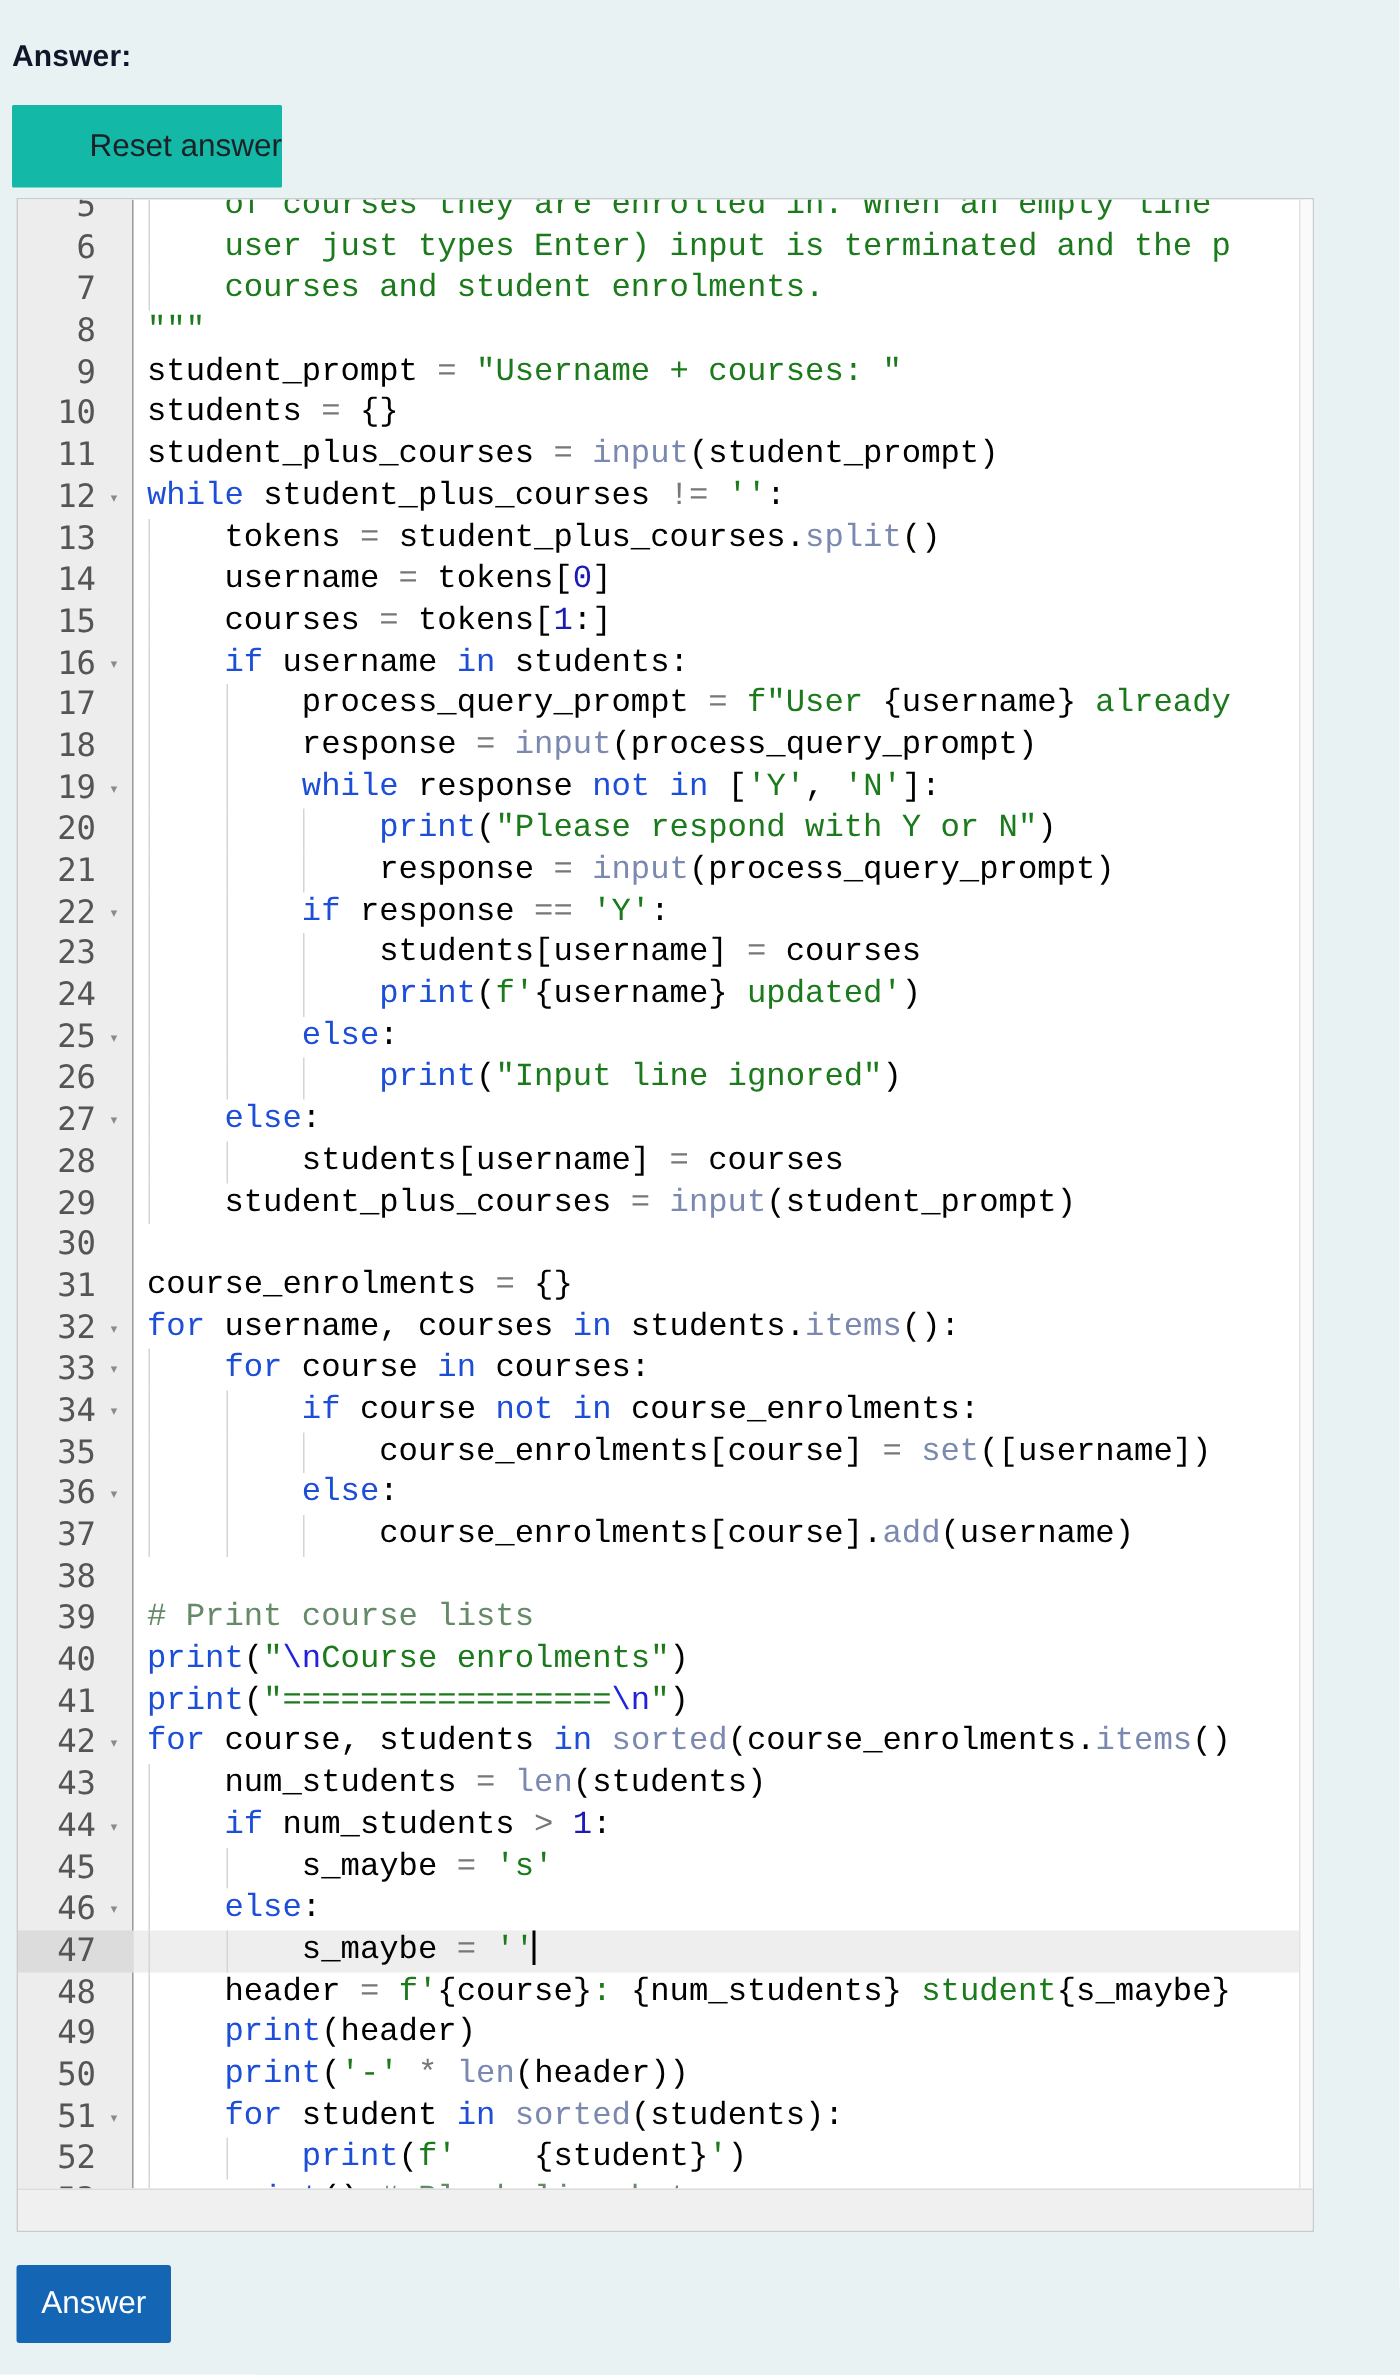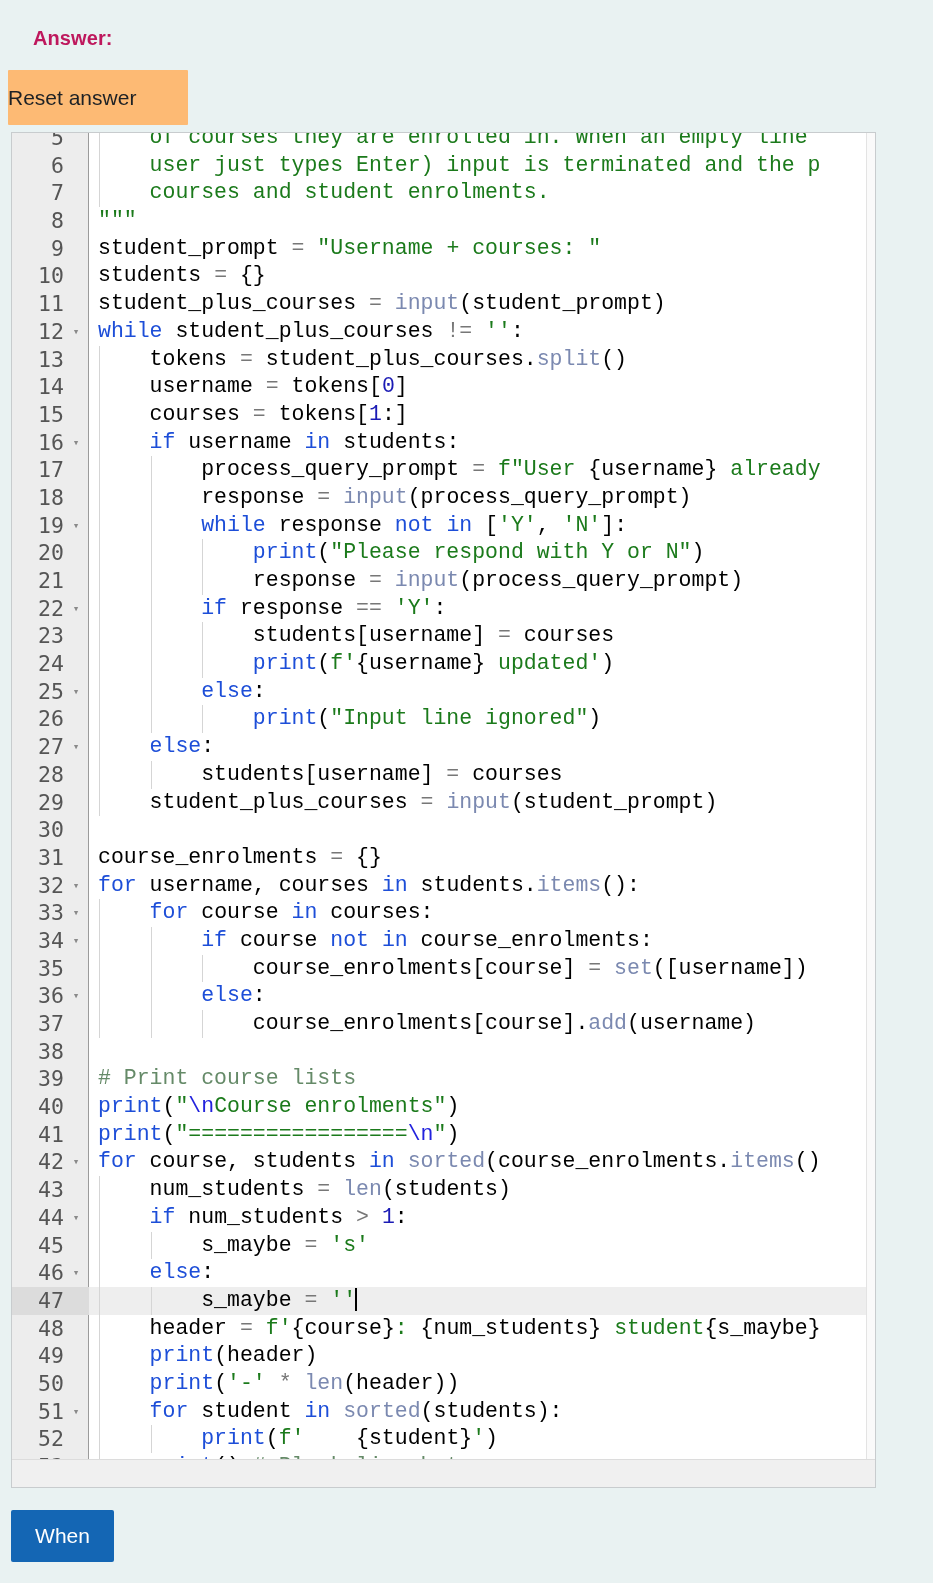--- a/index.html
+++ b/index.html
@@ -21,40 +21,39 @@
     box-sizing: border-box;
   }
 
   
   .answer-heading {
     position: absolute;
     left: 8px;
     top: 27px;
     font-size: 20px;
     font-weight: bold;
-    color: #be185d;
+    color: #0f172a;
     letter-spacing: 0.1px;
-    margin-left: 25px;
   }
 
   
   .reset-btn {
     position: absolute;
     left: 8px;
     top: 70px;
     width: 180px;
     height: 55px;
-    background: #fdba74;
+    background: #14b8a6;
     border: none;
     border-radius: 1px;
     color: #1d2125;
     font-family: "Liberation Sans", sans-serif;
     font-size: 21px;
     line-height: 55px;
-    text-align: left;
+    text-align: right;
     padding: 0;
     cursor: pointer;
     box-sizing: border-box;
   }
 
   
   .editor-panel {
     position: absolute;
     left: 11px;
     top: 132px;
@@ -239,15 +238,15 @@
 
   <div class="editor-panel">
     <div class="editor-scrollarea">
       <div class="gutter"></div>
       <div class="code-lines" id="code-lines"><div class="line"><div class="lnum">5</div><div class="indent-guide" style="left: 87px;"></div><div class="ltext"><span class="str">    of courses they are enrolled in. When an empty line</span></div></div><div class="line"><div class="lnum">6</div><div class="indent-guide" style="left: 87px;"></div><div class="ltext"><span class="str">    user just types Enter) input is terminated and the p</span></div></div><div class="line"><div class="lnum">7</div><div class="indent-guide" style="left: 87px;"></div><div class="ltext"><span class="str">    courses and student enrolments.</span></div></div><div class="line"><div class="lnum">8</div><div class="ltext"><span class="str">"""</span></div></div><div class="line"><div class="lnum">9</div><div class="ltext"><span class="pln">student_prompt </span><span class="op">= </span><span class="str">"Username + courses: "</span></div></div><div class="line"><div class="lnum">10</div><div class="ltext"><span class="pln">students </span><span class="op">= </span><span class="pln">{}</span></div></div><div class="line"><div class="lnum">11</div><div class="ltext"><span class="pln">student_plus_courses </span><span class="op">= </span><span class="bi">input</span><span class="pln">(student_prompt)</span></div></div><div class="line"><div class="lnum">12</div><div class="fold">▾</div><div class="ltext"><span class="kw">while</span><span class="pln"> student_plus_courses </span><span class="op">!= </span><span class="str">''</span><span class="pln">:</span></div></div><div class="line"><div class="lnum">13</div><div class="indent-guide" style="left: 87px;"></div><div class="ltext"><span class="pln">    tokens </span><span class="op">= </span><span class="pln">student_plus_courses.</span><span class="bi">split</span><span class="pln">()</span></div></div><div class="line"><div class="lnum">14</div><div class="indent-guide" style="left: 87px;"></div><div class="ltext"><span class="pln">    username </span><span class="op">= </span><span class="pln">tokens[</span><span class="num">0</span><span class="pln">]</span></div></div><div class="line"><div class="lnum">15</div><div class="indent-guide" style="left: 87px;"></div><div class="ltext"><span class="pln">    courses </span><span class="op">= </span><span class="pln">tokens[</span><span class="num">1</span><span class="pln">:]</span></div></div><div class="line"><div class="lnum">16</div><div class="fold">▾</div><div class="indent-guide" style="left: 87px;"></div><div class="ltext"><span class="pln">    </span><span class="kw">if</span><span class="pln"> username </span><span class="kw">in</span><span class="pln"> students:</span></div></div><div class="line"><div class="lnum">17</div><div class="indent-guide" style="left: 87px;"></div><div class="indent-guide" style="left: 138.68px;"></div><div class="ltext"><span class="pln">        process_query_prompt </span><span class="op">= </span><span class="str">f"User </span><span class="pln">{username}</span><span class="str"> already</span></div></div><div class="line"><div class="lnum">18</div><div class="indent-guide" style="left: 87px;"></div><div class="indent-guide" style="left: 138.68px;"></div><div class="ltext"><span class="pln">        response </span><span class="op">= </span><span class="bi">input</span><span class="pln">(process_query_prompt)</span></div></div><div class="line"><div class="lnum">19</div><div class="fold">▾</div><div class="indent-guide" style="left: 87px;"></div><div class="indent-guide" style="left: 138.68px;"></div><div class="ltext"><span class="pln">        </span><span class="kw">while</span><span class="pln"> response </span><span class="kw">not</span><span class="pln"> </span><span class="kw">in</span><span class="pln"> [</span><span class="str">'Y'</span><span class="pln">, </span><span class="str">'N'</span><span class="pln">]:</span></div></div><div class="line"><div class="lnum">20</div><div class="indent-guide" style="left: 87px;"></div><div class="indent-guide" style="left: 138.68px;"></div><div class="indent-guide" style="left: 190.36px;"></div><div class="ltext"><span class="pln">            </span><span class="kw">print</span><span class="pln">(</span><span class="str">"Please respond with Y or N"</span><span class="pln">)</span></div></div><div class="line"><div class="lnum">21</div><div class="indent-guide" style="left: 87px;"></div><div class="indent-guide" style="left: 138.68px;"></div><div class="indent-guide" style="left: 190.36px;"></div><div class="ltext"><span class="pln">            response </span><span class="op">= </span><span class="bi">input</span><span class="pln">(process_query_prompt)</span></div></div><div class="line"><div class="lnum">22</div><div class="fold">▾</div><div class="indent-guide" style="left: 87px;"></div><div class="indent-guide" style="left: 138.68px;"></div><div class="ltext"><span class="pln">        </span><span class="kw">if</span><span class="pln"> response </span><span class="op">== </span><span class="str">'Y'</span><span class="pln">:</span></div></div><div class="line"><div class="lnum">23</div><div class="indent-guide" style="left: 87px;"></div><div class="indent-guide" style="left: 138.68px;"></div><div class="indent-guide" style="left: 190.36px;"></div><div class="ltext"><span class="pln">            students[username] </span><span class="op">= </span><span class="pln">courses</span></div></div><div class="line"><div class="lnum">24</div><div class="indent-guide" style="left: 87px;"></div><div class="indent-guide" style="left: 138.68px;"></div><div class="indent-guide" style="left: 190.36px;"></div><div class="ltext"><span class="pln">            </span><span class="kw">print</span><span class="pln">(</span><span class="str">f'</span><span class="pln">{username}</span><span class="str"> updated'</span><span class="pln">)</span></div></div><div class="line"><div class="lnum">25</div><div class="fold">▾</div><div class="indent-guide" style="left: 87px;"></div><div class="indent-guide" style="left: 138.68px;"></div><div class="ltext"><span class="pln">        </span><span class="kw">else</span><span class="pln">:</span></div></div><div class="line"><div class="lnum">26</div><div class="indent-guide" style="left: 87px;"></div><div class="indent-guide" style="left: 138.68px;"></div><div class="indent-guide" style="left: 190.36px;"></div><div class="ltext"><span class="pln">            </span><span class="kw">print</span><span class="pln">(</span><span class="str">"Input line ignored"</span><span class="pln">)</span></div></div><div class="line"><div class="lnum">27</div><div class="fold">▾</div><div class="indent-guide" style="left: 87px;"></div><div class="ltext"><span class="pln">    </span><span class="kw">else</span><span class="pln">:</span></div></div><div class="line"><div class="lnum">28</div><div class="indent-guide" style="left: 87px;"></div><div class="indent-guide" style="left: 138.68px;"></div><div class="ltext"><span class="pln">        students[username] </span><span class="op">= </span><span class="pln">courses</span></div></div><div class="line"><div class="lnum">29</div><div class="indent-guide" style="left: 87px;"></div><div class="ltext"><span class="pln">    student_plus_courses </span><span class="op">= </span><span class="bi">input</span><span class="pln">(student_prompt)</span></div></div><div class="line"><div class="lnum">30</div><div class="ltext"></div></div><div class="line"><div class="lnum">31</div><div class="ltext"><span class="pln">course_enrolments </span><span class="op">= </span><span class="pln">{}</span></div></div><div class="line"><div class="lnum">32</div><div class="fold">▾</div><div class="ltext"><span class="kw">for</span><span class="pln"> username, courses </span><span class="kw">in</span><span class="pln"> students.</span><span class="bi">items</span><span class="pln">():</span></div></div><div class="line"><div class="lnum">33</div><div class="fold">▾</div><div class="indent-guide" style="left: 87px;"></div><div class="ltext"><span class="pln">    </span><span class="kw">for</span><span class="pln"> course </span><span class="kw">in</span><span class="pln"> courses:</span></div></div><div class="line"><div class="lnum">34</div><div class="fold">▾</div><div class="indent-guide" style="left: 87px;"></div><div class="indent-guide" style="left: 138.68px;"></div><div class="ltext"><span class="pln">        </span><span class="kw">if</span><span class="pln"> course </span><span class="kw">not</span><span class="pln"> </span><span class="kw">in</span><span class="pln"> course_enrolments:</span></div></div><div class="line"><div class="lnum">35</div><div class="indent-guide" style="left: 87px;"></div><div class="indent-guide" style="left: 138.68px;"></div><div class="indent-guide" style="left: 190.36px;"></div><div class="ltext"><span class="pln">            course_enrolments[course] </span><span class="op">= </span><span class="bi">set</span><span class="pln">([username])</span></div></div><div class="line"><div class="lnum">36</div><div class="fold">▾</div><div class="indent-guide" style="left: 87px;"></div><div class="indent-guide" style="left: 138.68px;"></div><div class="ltext"><span class="pln">        </span><span class="kw">else</span><span class="pln">:</span></div></div><div class="line"><div class="lnum">37</div><div class="indent-guide" style="left: 87px;"></div><div class="indent-guide" style="left: 138.68px;"></div><div class="indent-guide" style="left: 190.36px;"></div><div class="ltext"><span class="pln">            course_enrolments[course].</span><span class="bi">add</span><span class="pln">(username)</span></div></div><div class="line"><div class="lnum">38</div><div class="ltext"></div></div><div class="line"><div class="lnum">39</div><div class="ltext"><span class="com"># Print course lists</span></div></div><div class="line"><div class="lnum">40</div><div class="ltext"><span class="kw">print</span><span class="pln">(</span><span class="str">"</span><span class="esc">\n</span><span class="str">Course enrolments"</span><span class="pln">)</span></div></div><div class="line"><div class="lnum">41</div><div class="ltext"><span class="kw">print</span><span class="pln">(</span><span class="str">"=================</span><span class="esc">\n</span><span class="str">"</span><span class="pln">)</span></div></div><div class="line"><div class="lnum">42</div><div class="fold">▾</div><div class="ltext"><span class="kw">for</span><span class="pln"> course, students </span><span class="kw">in</span><span class="pln"> </span><span class="bi">sorted</span><span class="pln">(course_enrolments.</span><span class="bi">items</span><span class="pln">()</span></div></div><div class="line"><div class="lnum">43</div><div class="indent-guide" style="left: 87px;"></div><div class="ltext"><span class="pln">    num_students </span><span class="op">= </span><span class="bi">len</span><span class="pln">(students)</span></div></div><div class="line"><div class="lnum">44</div><div class="fold">▾</div><div class="indent-guide" style="left: 87px;"></div><div class="ltext"><span class="pln">    </span><span class="kw">if</span><span class="pln"> num_students </span><span class="op">&gt; </span><span class="num">1</span><span class="pln">:</span></div></div><div class="line"><div class="lnum">45</div><div class="indent-guide" style="left: 87px;"></div><div class="indent-guide" style="left: 138.68px;"></div><div class="ltext"><span class="pln">        s_maybe </span><span class="op">= </span><span class="str">'s'</span></div></div><div class="line"><div class="lnum">46</div><div class="fold">▾</div><div class="indent-guide" style="left: 87px;"></div><div class="ltext"><span class="pln">    </span><span class="kw">else</span><span class="pln">:</span></div></div><div class="line active"><div class="lnum-bg"></div><div class="ln-bg"></div><div class="lnum">47</div><div class="indent-guide" style="left: 87px;"></div><div class="indent-guide" style="left: 138.68px;"></div><div class="ltext"><span class="pln">        s_maybe </span><span class="op">= </span><span class="str">''</span><span class="caret"></span></div></div><div class="line"><div class="lnum">48</div><div class="indent-guide" style="left: 87px;"></div><div class="ltext"><span class="pln">    header </span><span class="op">= </span><span class="str">f'</span><span class="pln">{course}</span><span class="str">: </span><span class="pln">{num_students}</span><span class="str"> student</span><span class="pln">{s_maybe}</span></div></div><div class="line"><div class="lnum">49</div><div class="indent-guide" style="left: 87px;"></div><div class="ltext"><span class="pln">    </span><span class="kw">print</span><span class="pln">(header)</span></div></div><div class="line"><div class="lnum">50</div><div class="indent-guide" style="left: 87px;"></div><div class="ltext"><span class="pln">    </span><span class="kw">print</span><span class="pln">(</span><span class="str">'-'</span><span class="op"> * </span><span class="bi">len</span><span class="pln">(header))</span></div></div><div class="line"><div class="lnum">51</div><div class="fold">▾</div><div class="indent-guide" style="left: 87px;"></div><div class="ltext"><span class="pln">    </span><span class="kw">for</span><span class="pln"> student </span><span class="kw">in</span><span class="pln"> </span><span class="bi">sorted</span><span class="pln">(students):</span></div></div><div class="line"><div class="lnum">52</div><div class="indent-guide" style="left: 87px;"></div><div class="indent-guide" style="left: 138.68px;"></div><div class="ltext"><span class="pln">        </span><span class="kw">print</span><span class="pln">(</span><span class="str">f'    </span><span class="pln">{student}</span><span class="str">'</span><span class="pln">)</span></div></div><div class="line"><div class="lnum">53</div><div class="indent-guide" style="left: 87px;"></div><div class="ltext"><span class="pln">    </span><span class="kw">print</span><span class="pln">() </span><span class="com"># Blank line between courses.</span></div></div></div>
     </div>
     <div class="v-scrollbar"></div>
     <div class="h-scrollbar"></div>
   </div>
 
-  <button class="check-btn">When</button>
+  <button class="check-btn">Answer</button>
 
 </div>
 
 </body></html>

